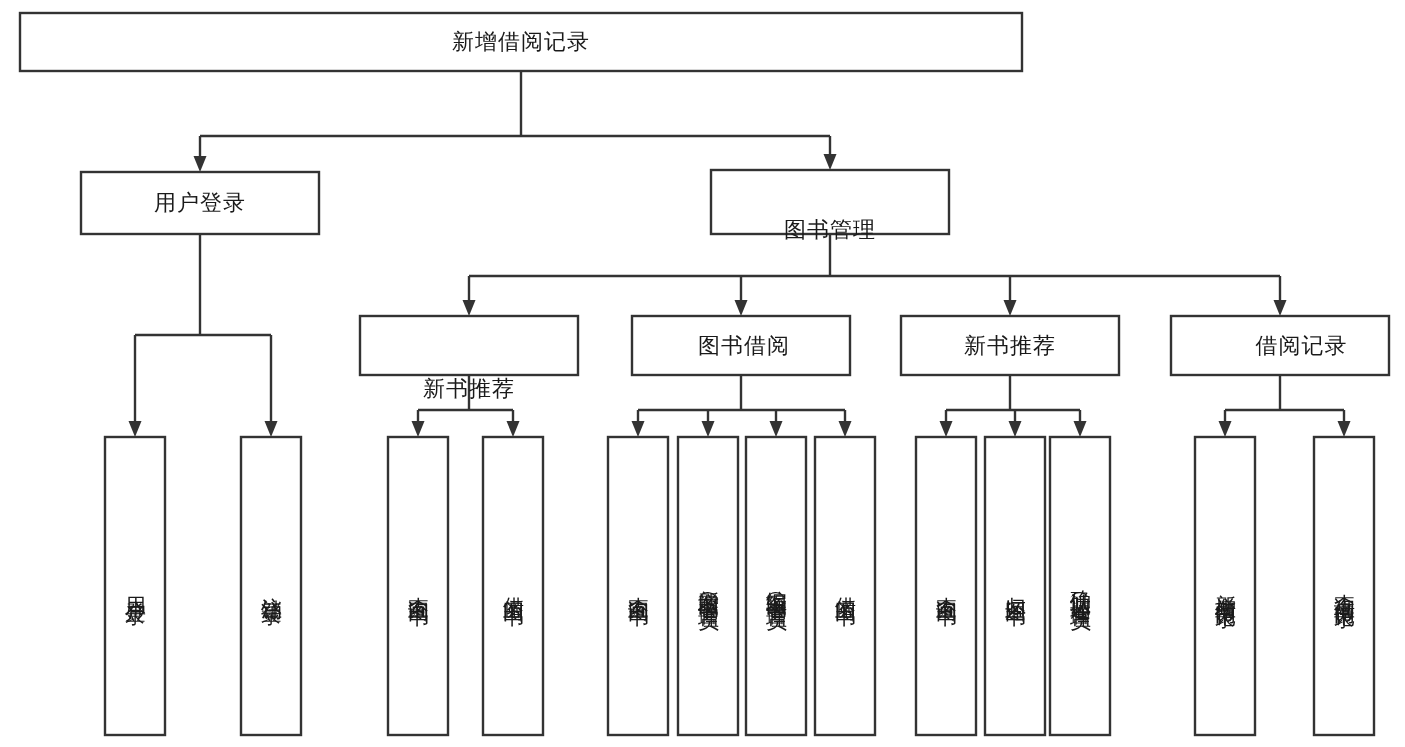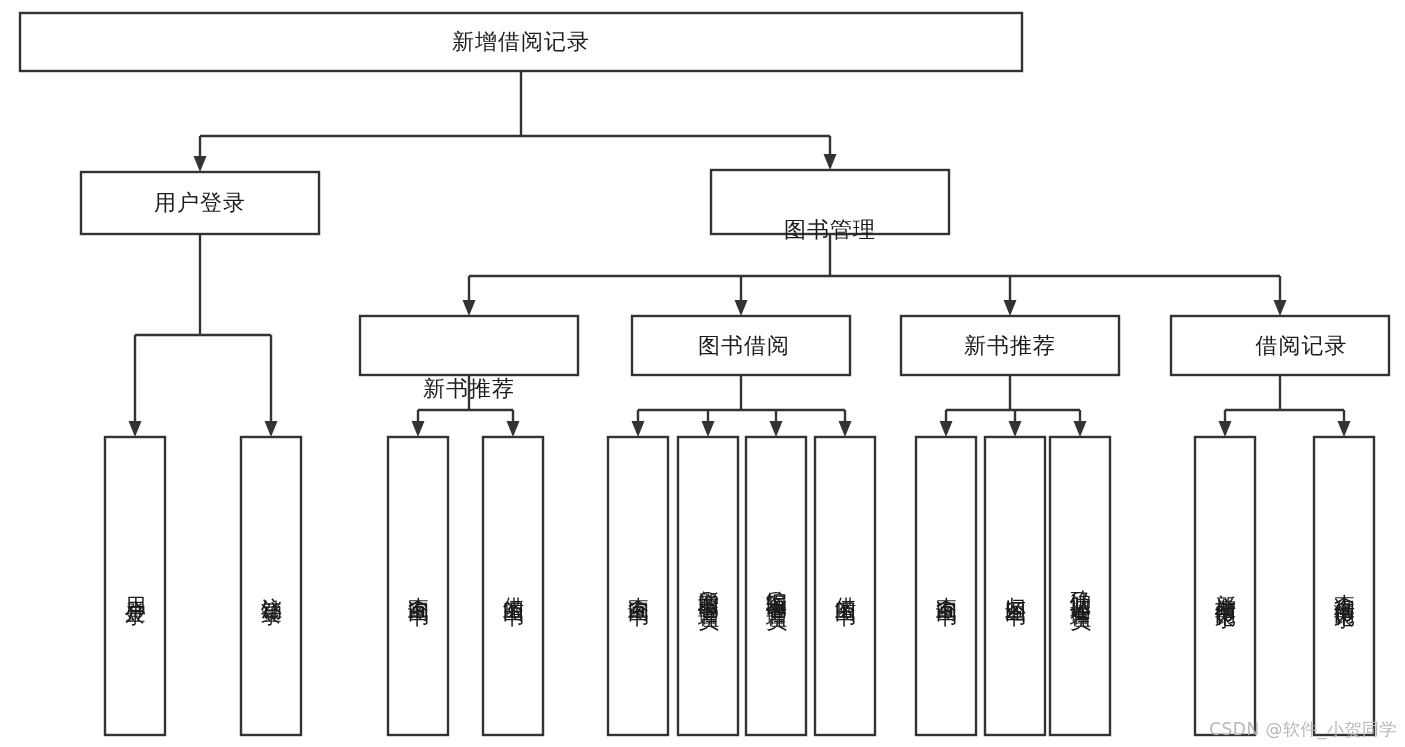--- a/index.html
+++ b/index.html
@@ -221,14 +221,13 @@
       <div class="vlabel-wrap" style="left: 1050px; top: 443px; width: 60px; height: 286px; align-items: center;">
         <span class="vlabel-text">确认归还（管理员）</span>
       </div>
       <div class="vlabel-wrap" style="left: 1195px; top: 443px; width: 60px; height: 286px; align-items: center;">
         <span class="vlabel-text">新增借阅记录</span>
       </div>
       <div class="vlabel-wrap" style="left: 1314px; top: 443px; width: 60px; height: 286px; align-items: center;">
         <span class="vlabel-text">查询借阅记录</span>
       </div>
     </div>
-  <div id="watermark">CSDN @软件_小贺同学</div>
 </div>
 
 </body></html>

